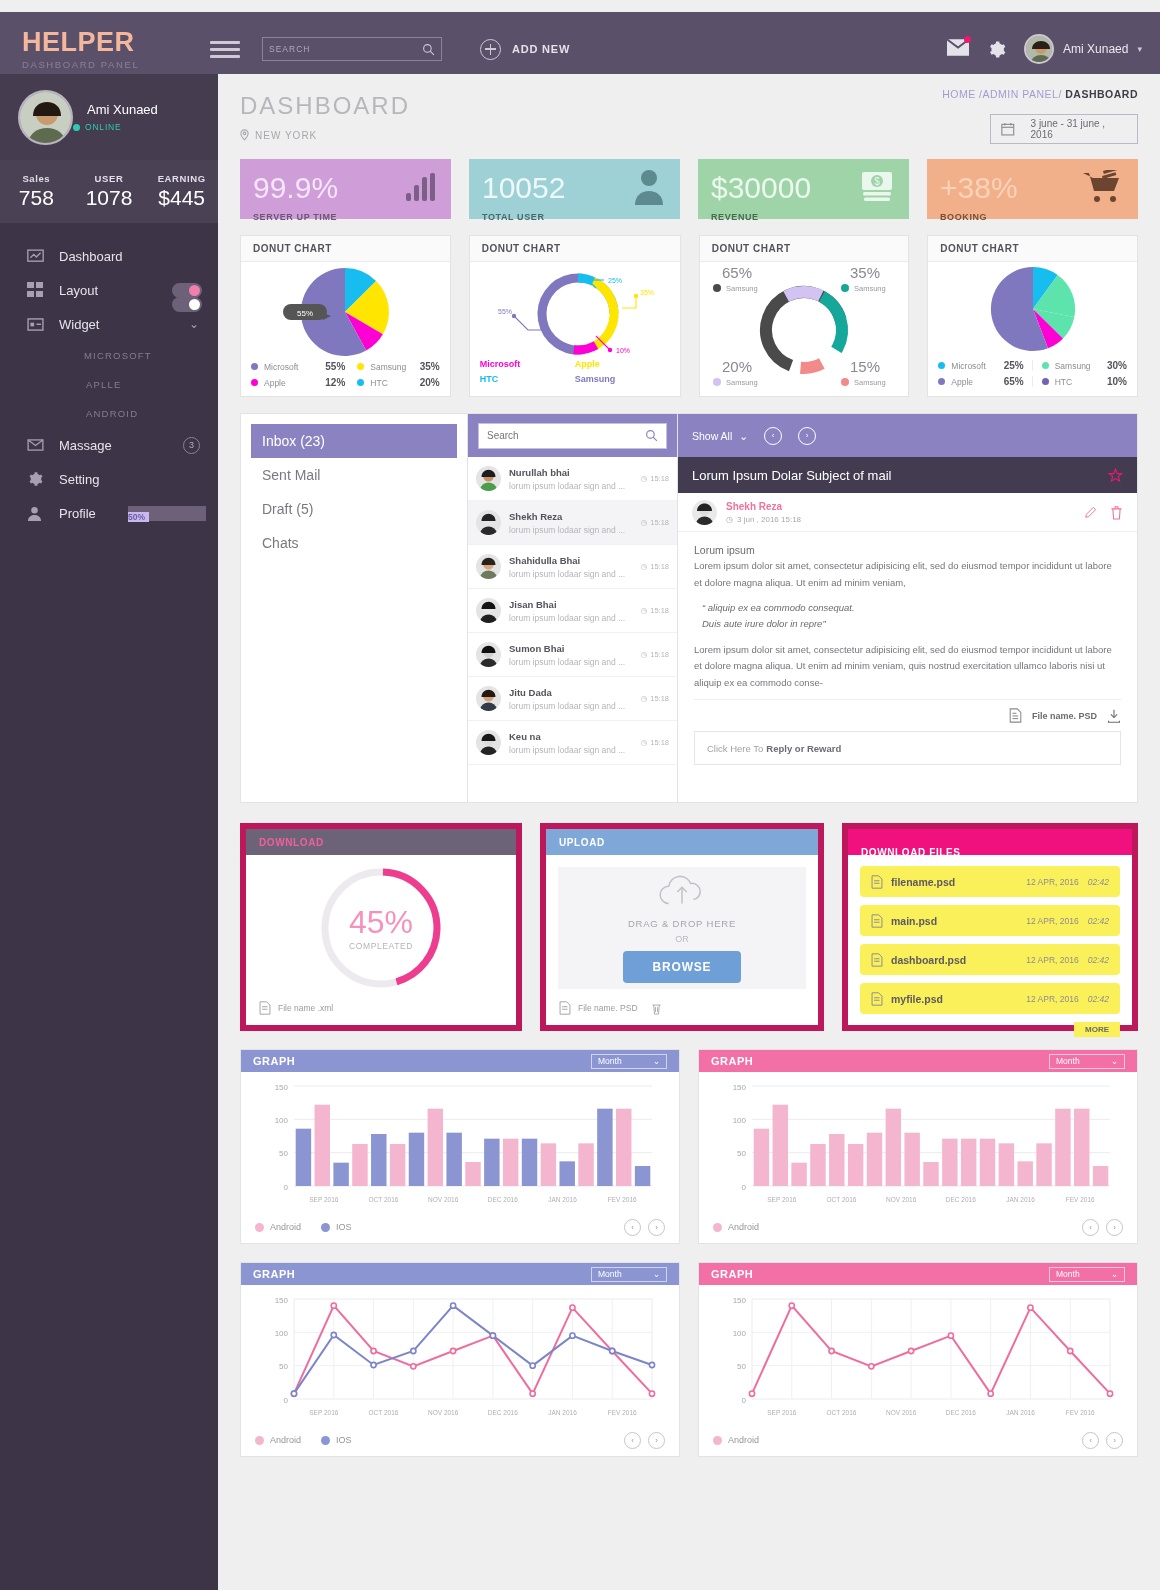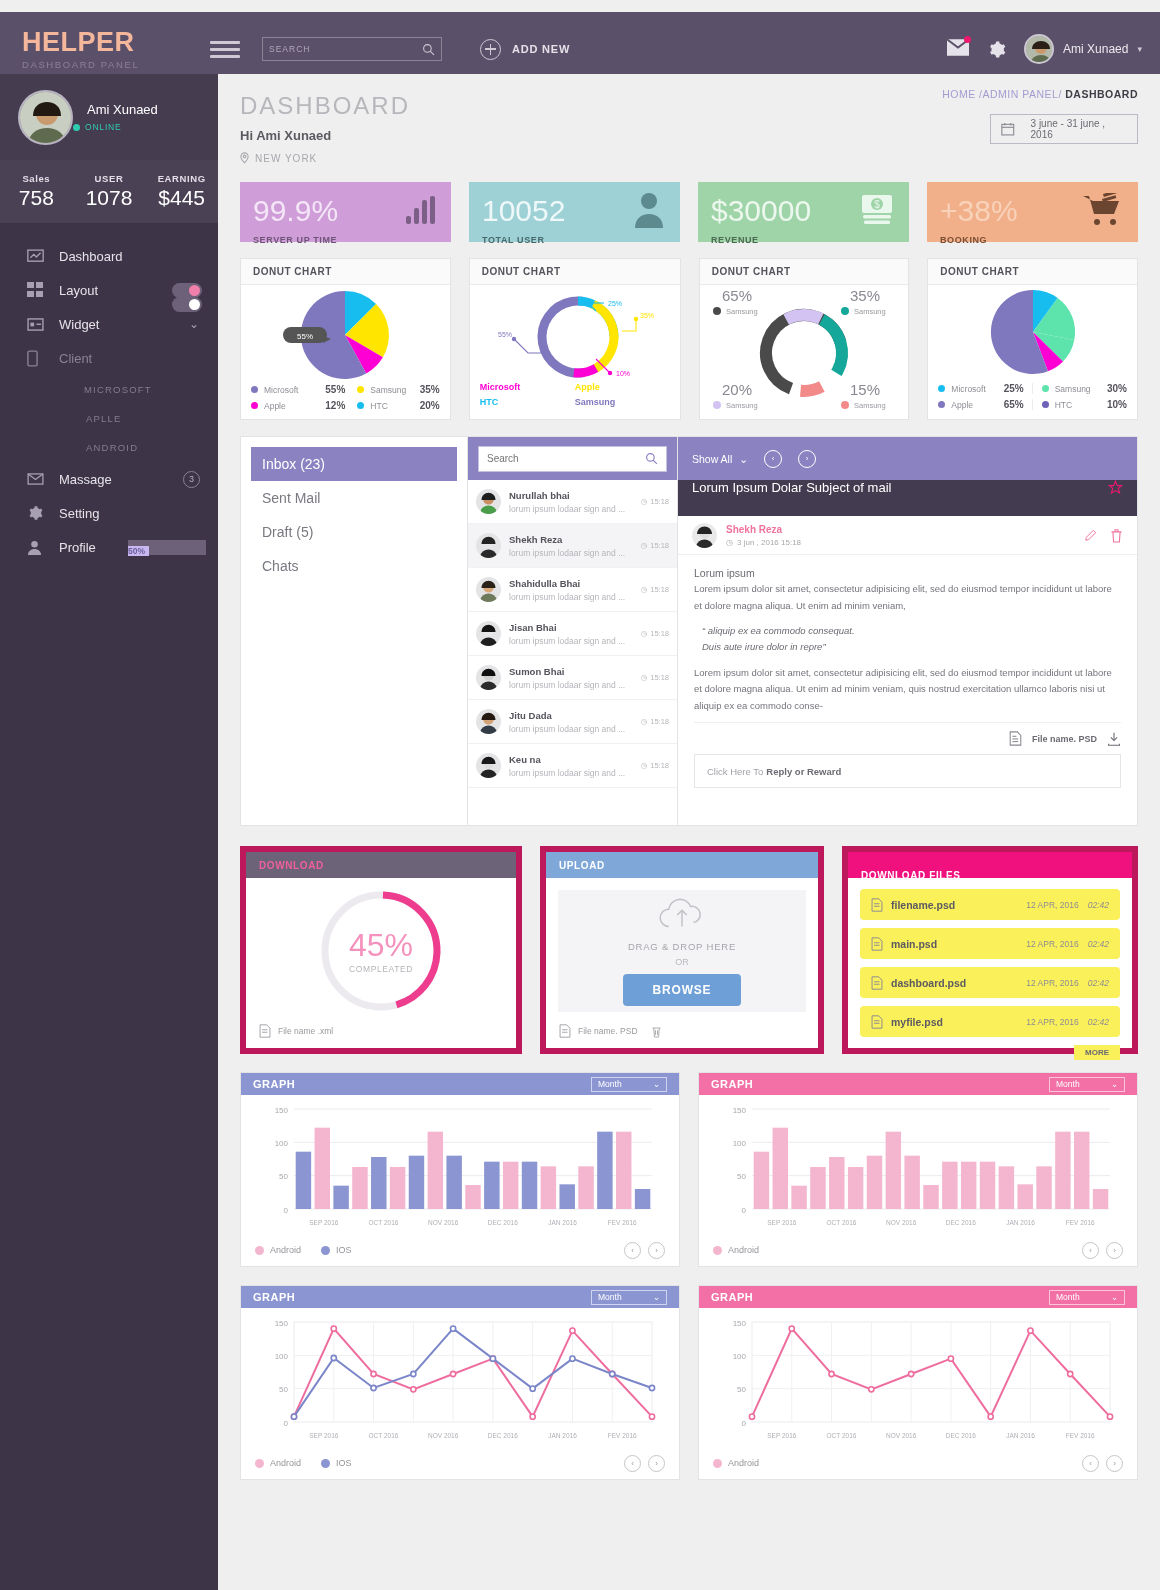--- a/index.html
+++ b/index.html
@@ -138,21 +138,21 @@
   .ml-row.sel { background: #f4f4f6; }
   .ml-av { width: 25px; height: 25px; border-radius: 50%; overflow: hidden; flex-shrink: 0; }
   .ml-txt { flex: 1; margin-left: 8px; min-width: 0; }
   .ml-n { font-size: 9.5px; font-weight: bold; color: #55525b; }
   .ml-p { font-size: 8.5px; color: #b6b4ba; margin-top: 3px; white-space: nowrap; overflow: hidden; text-overflow: ellipsis; }
   .ml-t { font-size: 7.5px; color: #b6b4ba; display: flex; align-items: center; gap: 3px; flex-shrink: 0; }
   .mail-view { flex: 1; height: 390px; background: #fff; border: 1px solid #e3e3e5; border-left: 0; }
   .mv-top { height: 43px; background: #8b82c2; display: flex; align-items: center; padding: 0 14px; gap: 16px; }
   .mv-show { color: #fff; font-size: 10.5px; display: flex; align-items: center; gap: 7px; cursor: pointer; }
   .rbtn { width: 18px; height: 18px; border-radius: 50%; border: 1.3px solid #fff; color: #fff; font-size: 8px; display: flex; align-items: center; justify-content: center; cursor: pointer; }
-  .mv-subj { height: 36px; background: #433c50; display: flex; padding: 0 14px; }
+  .mv-subj { height: 36px; background: #433c50; display: flex; align-items: center; padding: 0 14px; }
   .mv-subj .s { color: #fff; font-size: 13px; flex: 1; }
   .mv-sender { height: 39px; display: flex; align-items: center; padding: 0 14px; border-bottom: 1px solid #eeeef0; }
   .mv-sav { width: 25px; height: 25px; border-radius: 50%; overflow: hidden; }
   .mv-sn { font-size: 10px; font-weight: bold; color: #f0729d; }
   .mv-sd { font-size: 8px; color: #a9a7ad; margin-top: 3px; display: flex; align-items: center; gap: 4px; }
   .mv-body { padding: 12px 16px 0 16px; }
   .mv-body p { font-size: 9.5px; color: #76747c; line-height: 1.75; }
   .mv-body .h { font-size: 10.5px; color: #6c6a72; margin-bottom: 2px; }
   .mv-quote { font-style: italic; font-size: 9.5px; color: #6c6a72; line-height: 1.7; margin: 9px 0 9px 8px; }
   .mv-file { margin: 8px 16px 0 16px; border-top: 1px solid #eeeef0; padding-top: 8px; display: flex; align-items: center; justify-content: flex-end; gap: 10px; font-size: 9px; color: #6c6a72; font-weight: bold; }
@@ -309,28 +309,20 @@
               <rect x="3.5" y="5" width="4" height="4" fill="#a79fb2" stroke="none"></rect>
               <rect x="10" y="6" width="5" height="1.5" fill="#a79fb2" stroke="none"></rect>
             </svg>
           </span>
         <span class="lbl">Widget</span>
         <span class="toggle off" style="top:-10px">
             <span class="knob"></span>
           </span>
         <span class="chev">⌄</span>
       </div>
-      <div class="nav-item dim">
-        <span class="ic">
-            <svg width="11" height="17" viewBox="0 0 12 18" fill="none" stroke="#8a8194" stroke-width="1.5">
-              <rect x="1" y="1" width="10" height="16" rx="1.5"></rect>
-            </svg>
-          </span>
-        <span class="lbl">Client</span>
-      </div>
       <div class="nav-sub">MICROSOFT</div>
       <div class="nav-sub" style="padding-left:86px">APLLE</div>
       <div class="nav-sub" style="padding-left:86px">ANDROID</div>
       <div class="nav-item">
         <span class="ic">
             <svg width="17" height="12" viewBox="0 0 18 13" fill="none" stroke="#a79fb2" stroke-width="1.4">
               <rect x="1" y="1" width="16" height="11"></rect>
               <path d="M1 1l8 6 8-6"></path>
             </svg>
           </span>
@@ -357,21 +349,20 @@
           <span class="prog-fill">50%</span>
         </span>
       </div>
     </div>
   </div>
 
   <div class="main">
 
     <div class="page-head">
       <div class="page-title">DASHBOARD</div>
-      <div class="page-hi">Hi Ami Xunaed</div>
       <div class="page-loc">
         <svg width="9" height="12" viewBox="0 0 10 13" fill="none" stroke="#a9a7ad" stroke-width="1.2">
             <path d="M5 12C5 12 9 7.5 9 4.8A4 4 0 001 4.8C1 7.5 5 12 5 12z"></path>
             <circle cx="5" cy="4.7" r="1.4"></circle>
           </svg>
         <span>NEW YORK</span>
       </div>
       <div class="crumb">
         <span class="a">HOME /ADMIN PANEL/</span>
         <span class="cur">DASHBOARD</span>

